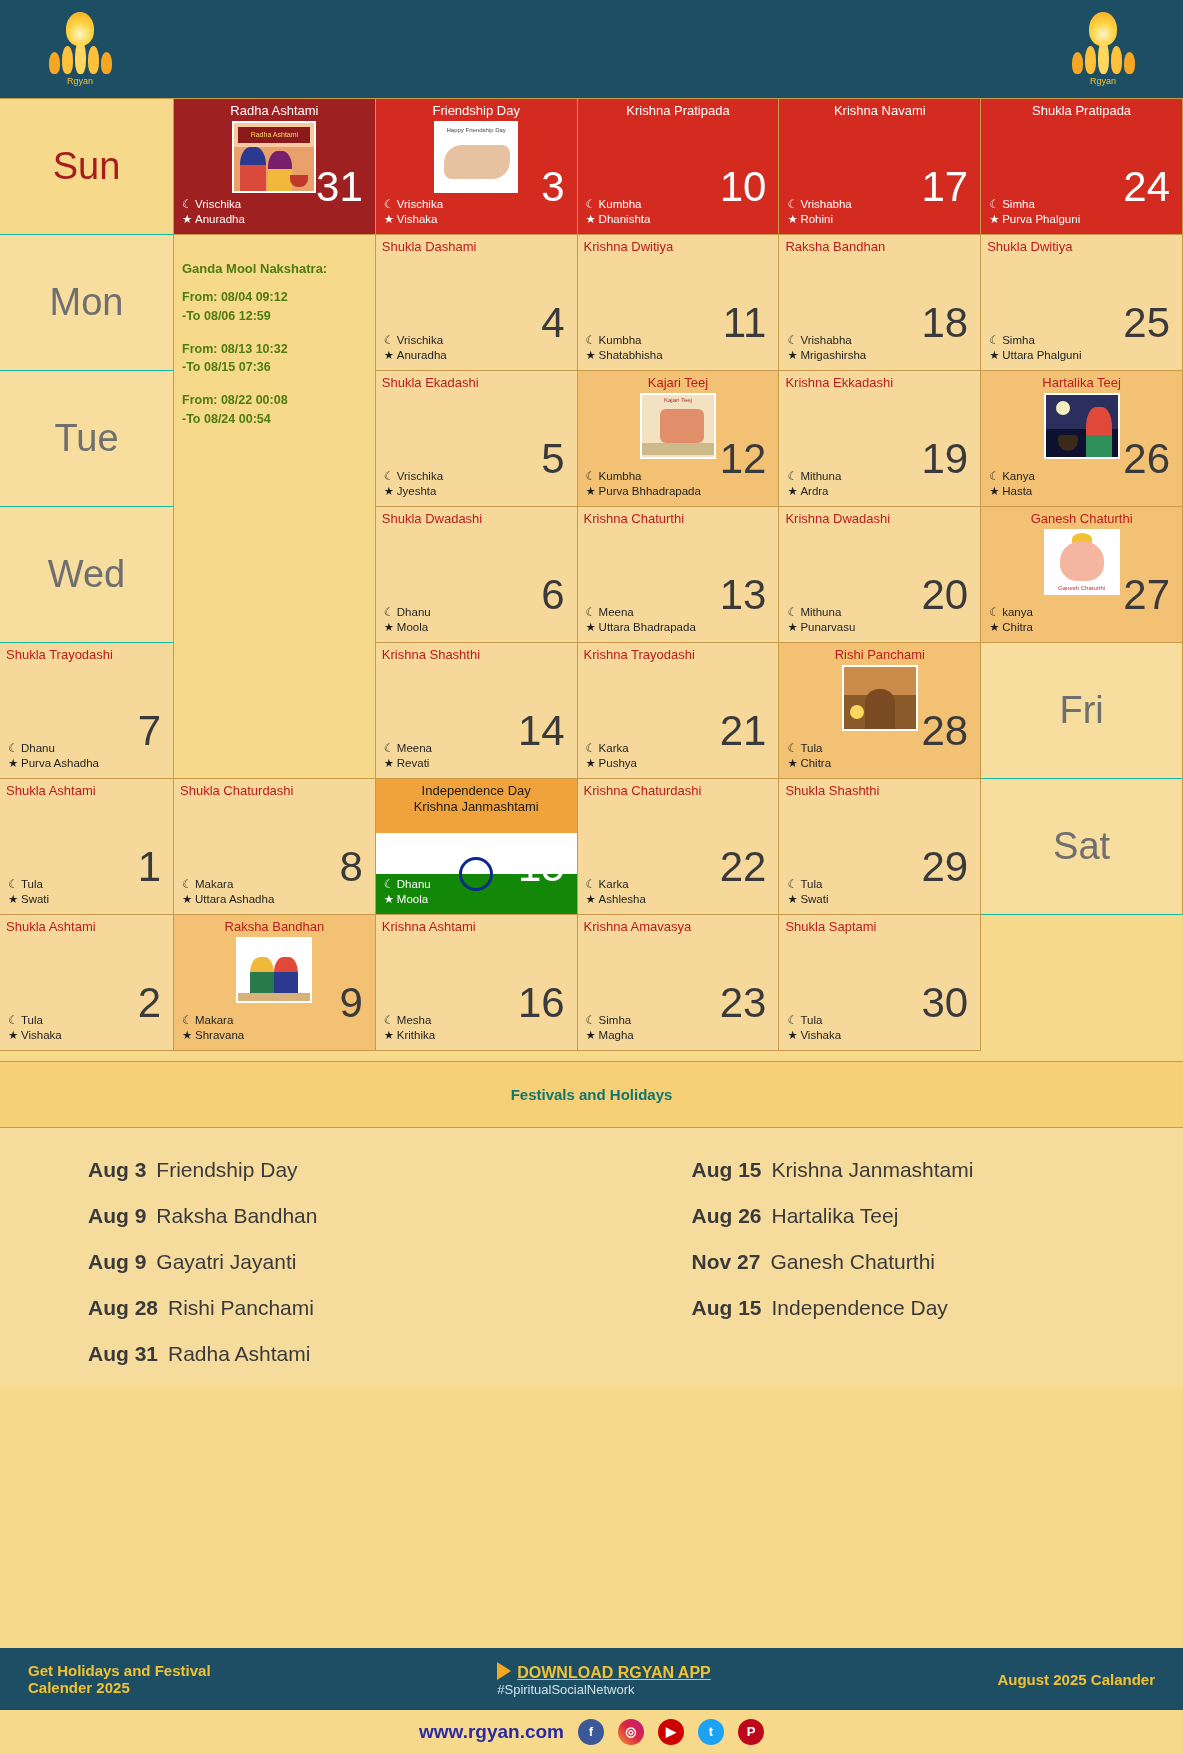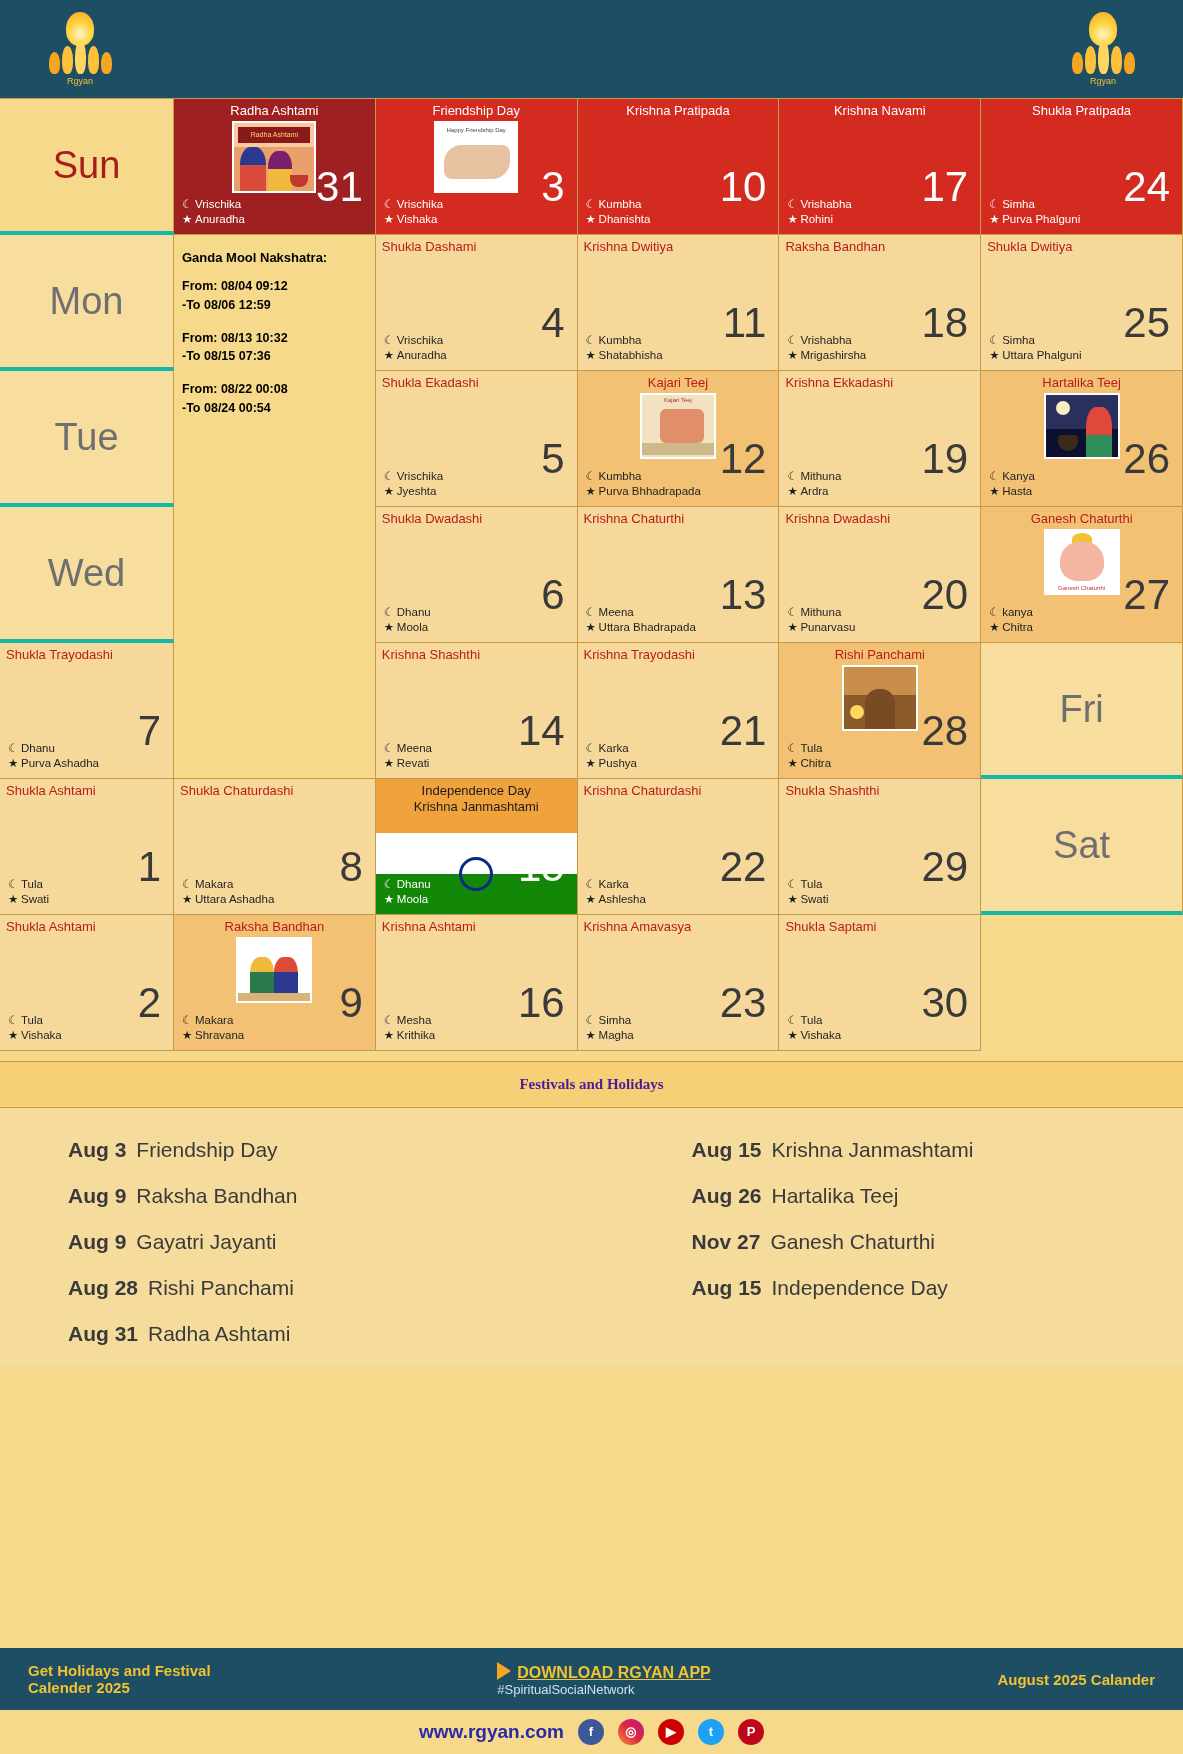--- a/index.html
+++ b/index.html
@@ -45,21 +45,21 @@
   
   .grid {
     display:grid;
     grid-template-columns:174px repeat(5, 1fr);
     grid-auto-rows:auto;
     border-top:1px solid #c79a4a;
   }
   .daycol {
     background:#f7dd9e;
     border-right:1px solid #c79a4a;
-    border-bottom:4px solid #14b8a6;
+    border-bottom:1px solid #14b8a6;
     display:flex; align-items:center; justify-content:center;
     font-size:38px; color:#6f6f6f; font-weight:500;
   }
   .daycol.sun { color:#a61d1d; background:#f6d98a; }
 
   .cell {
     position:relative;
     border-right:1px solid #c79a4a;
     border-bottom:1px solid #c79a4a;
     min-height:136px;
@@ -99,40 +99,39 @@
     overflow:hidden;
   }
   .thumb.small { width:76px; height:66px; }
 
   
   .ganda {
     grid-row:2 / span 4; grid-column:2;
     background:#f6d98a;
     border-right:1px solid #c79a4a;
     border-bottom:1px solid #c79a4a;
-    padding:15px 8px; font-size:12.5px; color:#000000;
+    padding:26px 8px; font-size:12.5px; color:#4d7c0f;
   }
   .ganda .hd { font-weight:bold; margin-bottom:12px; font-size:13px; }
   .ganda p { margin:0 0 14px 0; line-height:1.5; }
   .ganda b { font-weight:bold; }
 
   
   .fest-bar {
     margin-top:10px;
     background:#f7cf76; border-top:1px solid #c79a4a; border-bottom:1px solid #c79a4a;
-    text-align:center; font-size:15px; font-weight:bold; color:#4c1d95;
-    padding:14px 0;
-    font-family:Liberation Serif, serif;
+    text-align:center; font-size:15px; font-weight:bold; color:#0f766e;
+    padding:24px 0;
   }
   .fest-body {
     background:#f6dc9c; padding:30px 0 20px 0;
     display:grid; grid-template-columns:1fr 1fr;
     row-gap:22px;
   }
-  .fest-item { font-size:21px; color:#3a3a3a; padding-left:68px; }
+  .fest-item { font-size:21px; color:#3a3a3a; padding-left:88px; }
   .fest-body > div:nth-child(even) { padding-left:100px; }
   .fest-item .d { font-weight:bold; margin-right:10px; }
 
   
   .footer {
     position:absolute; left:0; bottom:0; width:1183px;
   }
   .footer-top {
     background:#1d4e63; height:62px;
     display:flex; align-items:center; justify-content:space-between;

